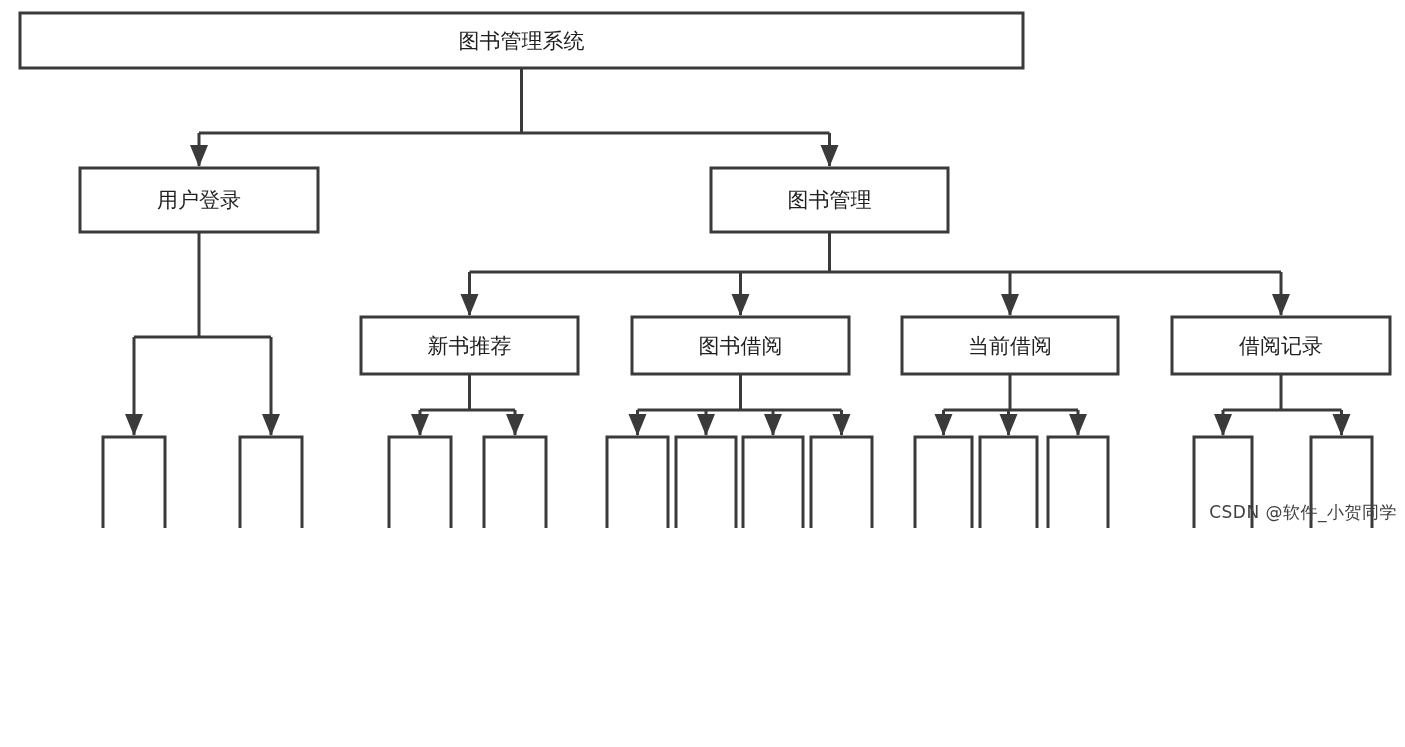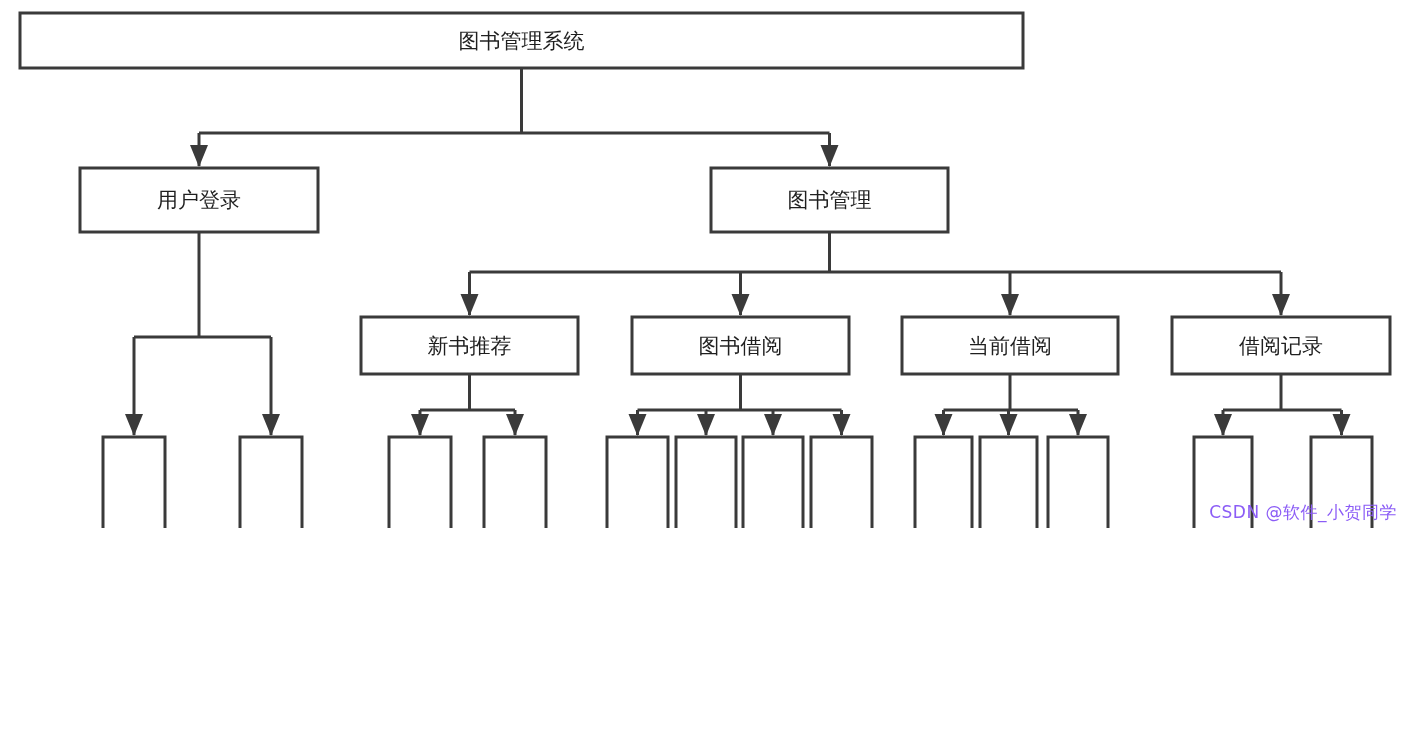--- a/index.html
+++ b/index.html
@@ -60,21 +60,21 @@
     color: #1f1f1f;
     white-space: nowrap;
     pointer-events: none;
   }
   .watermark {
     position: absolute;
     right: 8px;
     bottom: 4px;
     font-family: "DejaVu Sans", "Liberation Sans", sans-serif;
     font-size: 17px;
-    color: #8b5cf6;
+    color: #404040;
     white-space: nowrap;
     letter-spacing: 0.5px;
   }
 </style>
 </head>
 <body>
 
 <div id="diagram-root">
 
   <svg class="diagram-canvas" viewBox="0 0 1405 747">

